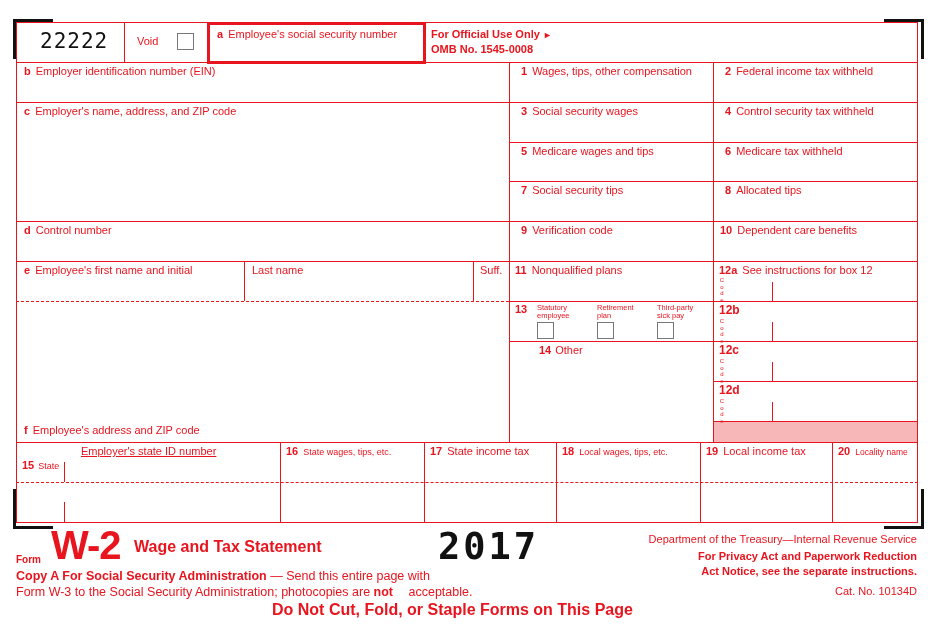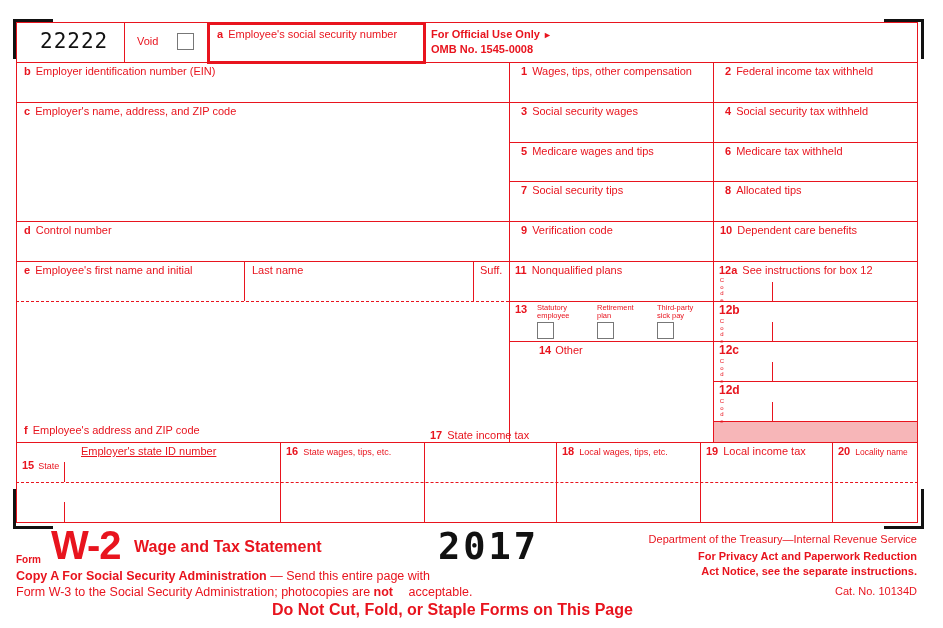--- a/index.html
+++ b/index.html
@@ -86,21 +86,21 @@
 <div class="abs" style="left:474px;top:278px;width:34px;height:22px;"></div>
 <div class="abs" style="left:17px;top:303px;width:491px;height:120px;"></div>
 <div class="lbl" style="left:24px;top:424px;"><b>f</b><span>Employee's address and ZIP code</span></div>
 
 <div class="lbl" style="left:521px;top:65px;"><b>1</b><span>Wages, tips, other compensation</span></div>
 <div class="abs" style="left:510px;top:78px;width:202px;height:23px;"></div>
 <div class="lbl" style="left:725px;top:65px;"><b>2</b><span>Federal income tax withheld</span></div>
 <div class="abs" style="left:714px;top:78px;width:203px;height:23px;"></div>
 <div class="lbl" style="left:521px;top:105px;"><b>3</b><span>Social security wages</span></div>
 <div class="abs" style="left:510px;top:118px;width:202px;height:23px;"></div>
-<div class="lbl" style="left:725px;top:105px;"><b>4</b><span>Social security tax withheld</span></div>
+<div class="lbl" style="left:725px;top:105px;"><b>4</b><span>Control security tax withheld</span></div>
 <div class="abs" style="left:714px;top:118px;width:203px;height:23px;"></div>
 <div class="lbl" style="left:521px;top:145px;"><b>5</b><span>Medicare wages and tips</span></div>
 <div class="abs" style="left:510px;top:158px;width:202px;height:22px;"></div>
 <div class="lbl" style="left:725px;top:145px;"><b>6</b><span>Medicare tax withheld</span></div>
 <div class="abs" style="left:714px;top:158px;width:203px;height:22px;"></div>
 <div class="lbl" style="left:521px;top:184px;"><b>7</b><span>Social security tips</span></div>
 <div class="abs" style="left:510px;top:197px;width:202px;height:23px;"></div>
 <div class="lbl" style="left:725px;top:184px;"><b>8</b><span>Allocated tips</span></div>
 <div class="abs" style="left:714px;top:197px;width:203px;height:23px;"></div>
 <div class="lbl" style="left:521px;top:224px;"><b>9</b><span>Verification code</span></div>
@@ -167,21 +167,21 @@
     <div>o</div>
     <div>d</div>
     <div>e</div>
   </div>
 <div class="abs" style="left:727px;top:400px;width:44px;height:20px;"></div>
 <div class="abs" style="left:774px;top:400px;width:142px;height:20px;"></div>
 
 <div class="lbl" style="left:22px;top:459px;"><b style="margin-right:4px;">15</b><span class="small">State</span></div>
 <div class="lbl" style="left:81px;top:445px;text-decoration:underline;">Employer's state ID number</div>
 <div class="lbl" style="left:286px;top:445px;"><b>16</b><span class="small">State wages, tips, etc.</span></div>
-<div class="lbl" style="left:430px;top:429px;"><b>17</b><span>State income tax</span></div>
+<div class="lbl" style="left:430px;top:445px;"><b>17</b><span>State income tax</span></div>
 <div class="lbl" style="left:562px;top:445px;"><b>18</b><span class="small">Local wages, tips, etc.</span></div>
 <div class="lbl" style="left:706px;top:445px;"><b>19</b><span>Local income tax</span></div>
 <div class="lbl" style="left:838px;top:445px;"><b>20</b><span class="tiny" style="font-size:8.5px;">Locality name</span></div>
 
 <div class="abs" style="left:17px;top:460px;width:46px;height:21px;"></div>
 <div class="abs" style="left:66px;top:460px;width:213px;height:21px;"></div>
 <div class="abs" style="left:281px;top:460px;width:142px;height:21px;"></div>
 <div class="abs" style="left:425px;top:460px;width:130px;height:21px;"></div>
 <div class="abs" style="left:557px;top:460px;width:142px;height:21px;"></div>
 <div class="abs" style="left:701px;top:460px;width:130px;height:21px;"></div>

